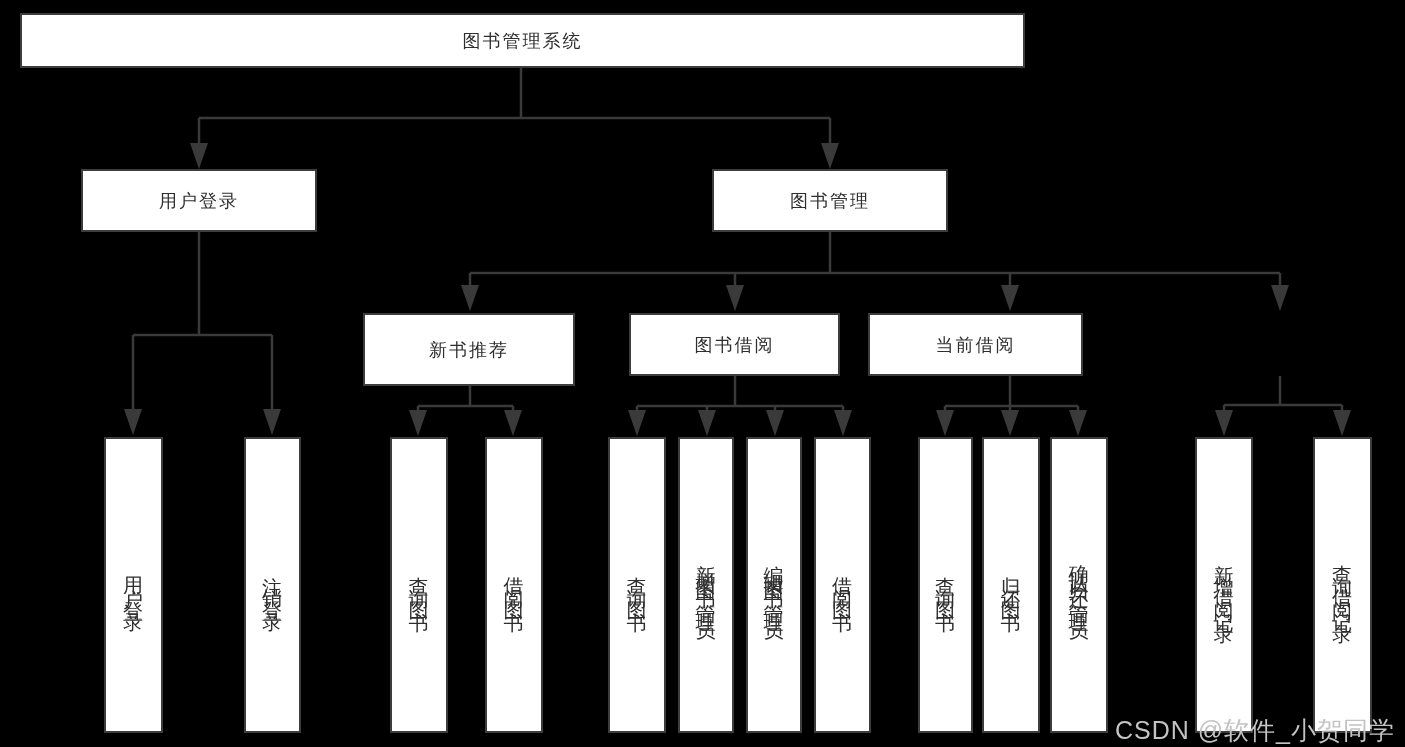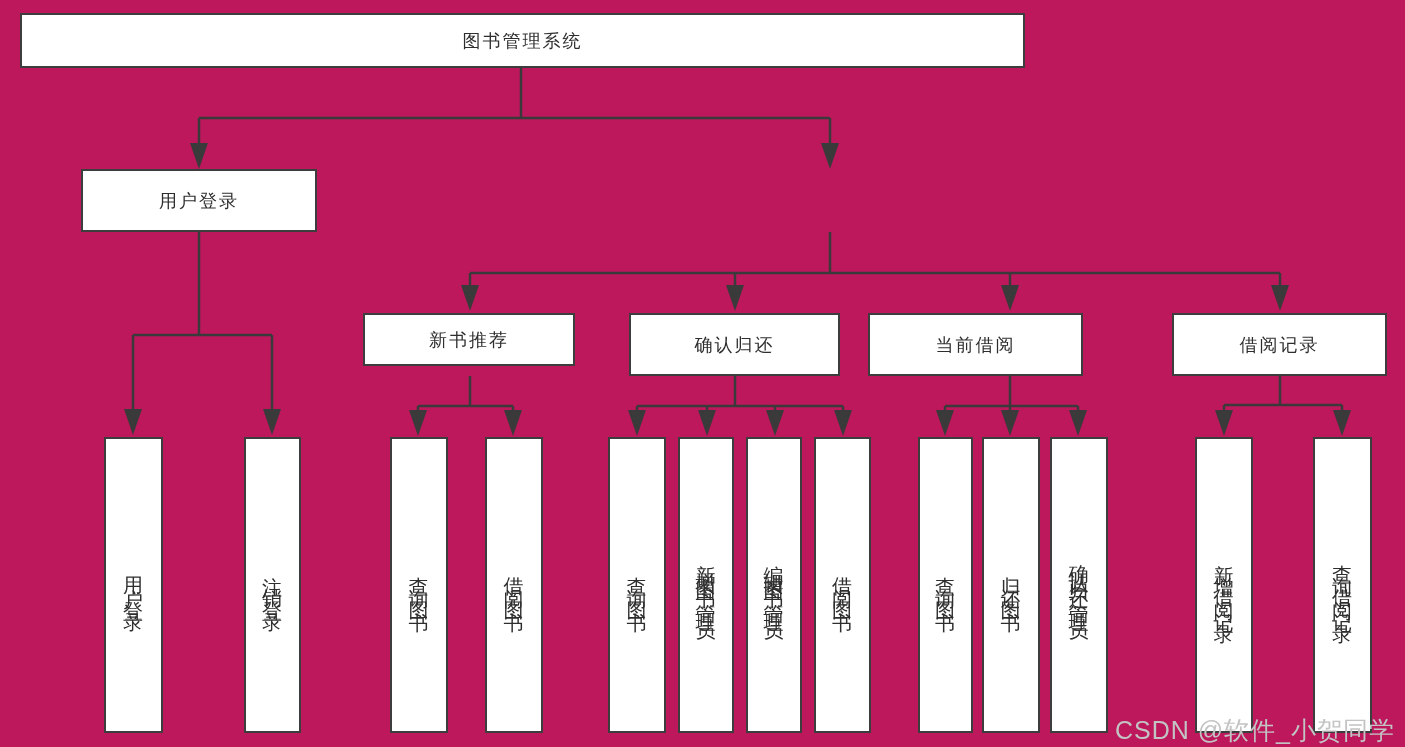--- a/index.html
+++ b/index.html
@@ -1,20 +1,20 @@
 <!DOCTYPE html>
 <html><head>
 <meta charset="utf-8">
 <style>
   html, body { margin: 0; padding: 0; background: #ffffff; }
   #canvas {
     position: relative;
     width: 1405px;
     height: 747px;
-    background: #be185d;
+    background: #000000;
     font-family: "Liberation Sans", sans-serif;
     overflow: hidden;
   }
   #connectors {
     position: absolute;
     left: 0; top: 0;
     width: 1405px; height: 747px;
   }
   .node {
     position: absolute;
@@ -97,32 +97,32 @@
     </g>
   </svg>
 
   <div class="node h-node" style="left:20px; top:13px; width:1005px; height:55px;">
     <span>图书管理系统</span>
   </div>
 
   <div class="node h-node" style="left:81px; top:169px; width:236px; height:63px;">
     <span>用户登录</span>
   </div>
+  <div class="node h-node" style="left:712px; top:169px; width:236px; height:63px;">
+    <span>图书管理</span>
+  </div>
 
-  <div class="node h-node" style="left:363px; top:313px; width:212px; height:53px;">
+  <div class="node h-node" style="left:363px; top:313px; width:212px; height:73px;">
     <span>新书推荐</span>
   </div>
   <div class="node h-node" style="left:629px; top:313px; width:211px; height:63px;">
-    <span>确认归还</span>
+    <span>图书借阅</span>
   </div>
   <div class="node h-node" style="left:868px; top:313px; width:215px; height:63px;">
     <span>当前借阅</span>
-  </div>
-  <div class="node h-node" style="left:1172px; top:313px; width:215px; height:63px;">
-    <span>借阅记录</span>
   </div>
 
   <div class="node v-node" style="left:104px; top:437px; width:59px; height:296px;">
     <span>用户登录</span>
   </div>
   <div class="node v-node" style="left:244px; top:437px; width:57px; height:296px;">
     <span>注销登录</span>
   </div>
 
   <div class="node v-node" style="left:390px; top:437px; width:58px; height:296px;">

